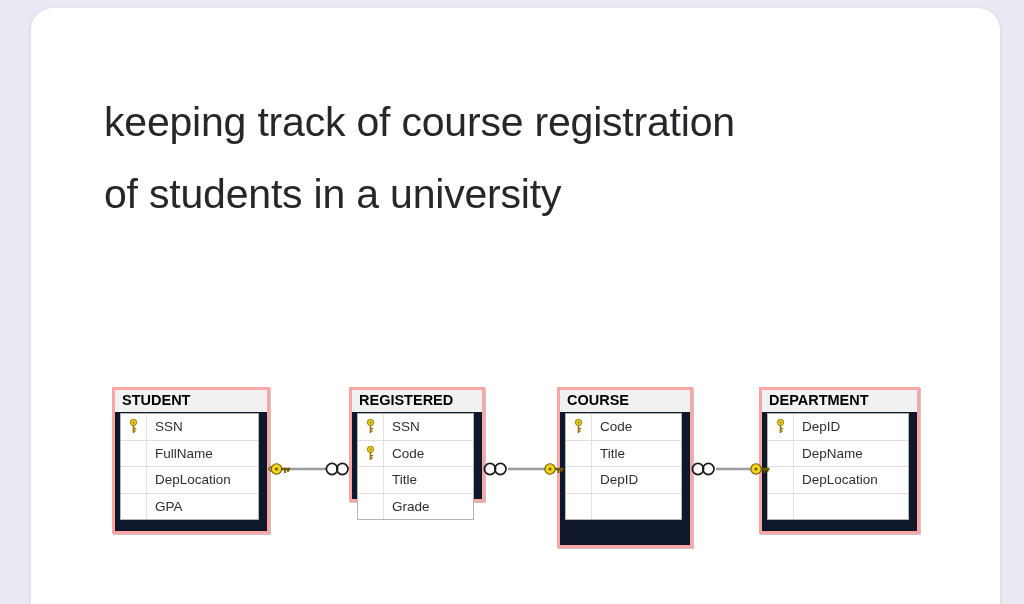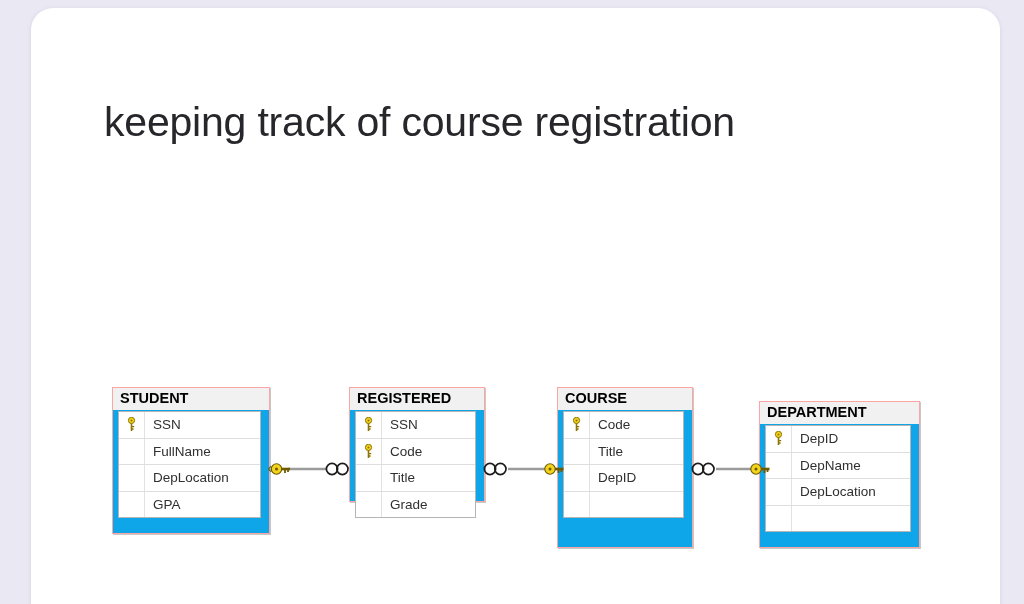--- a/index.html
+++ b/index.html
@@ -42,22 +42,22 @@
   #erd {
     position: absolute;
     left: 0;
     top: 0;
     width: 969px;
     height: 640px;
   }
 
   .tbl {
     position: absolute;
-    background: #0ea5e9;
-    border: 1px solid #fca5a5;
+    background: #0f172a;
+    border: 3px solid #fca5a5;
     box-shadow: 1px 1px 0 #c8c8c8;
     box-sizing: border-box;
   }
   .tbl-hd {
     height: 22px;
     line-height: 21px;
     background: #f1f1f1;
     color: #000000;
     font-weight: bold;
     font-size: 14.5px;
@@ -106,20 +106,21 @@
   .conn { position: absolute; height: 18px; }
   .conn svg { display: block; }
 </style>
 </head>
 <body>
 
 <div id="card">
 
   <div id="heading">
     <span class="ln">keeping track of course registration</span>
+    <span class="ln">of students in a university</span>
   </div>
 
   <div id="erd">
 
     <div class="tbl" style="left:81px; top:379px; width:158px; height:147px;">
       <div class="tbl-hd">STUDENT</div>
       <div class="tbl-body">
         <div class="row">
           <span class="gutter">
             <svg class="keyic" width="9" height="15" viewBox="0 0 9 15">
@@ -204,21 +205,21 @@
           <span class="gutter"></span>
           <span class="fname">DepID</span>
         </div>
         <div class="row">
           <span class="gutter"></span>
           <span class="fname"></span>
         </div>
       </div>
     </div>
 
-    <div class="tbl" style="left:728px; top:393px; width:161px; height:147px;">
+    <div class="tbl" style="left:728px; top:379px; width:161px; height:147px;">
       <div class="tbl-hd">DEPARTMENT</div>
       <div class="tbl-body">
         <div class="row">
           <span class="gutter">
             <svg class="keyic" width="9" height="15" viewBox="0 0 9 15">
                 <circle cx="4.5" cy="3.4" r="3.1" fill="#f4d41c" stroke="#8d7400" stroke-width="1"></circle>
                 <circle cx="4.5" cy="3.4" r="1" fill="#8d7400"></circle>
                 <path d="M4.5 6.4 L4.5 14" stroke="#8d7400" stroke-width="1.6" fill="none"></path>
                 <path d="M4.5 9.6 L7.2 9.6 M4.5 12 L6.6 12" stroke="#8d7400" stroke-width="1.4"></path>
               </svg>

